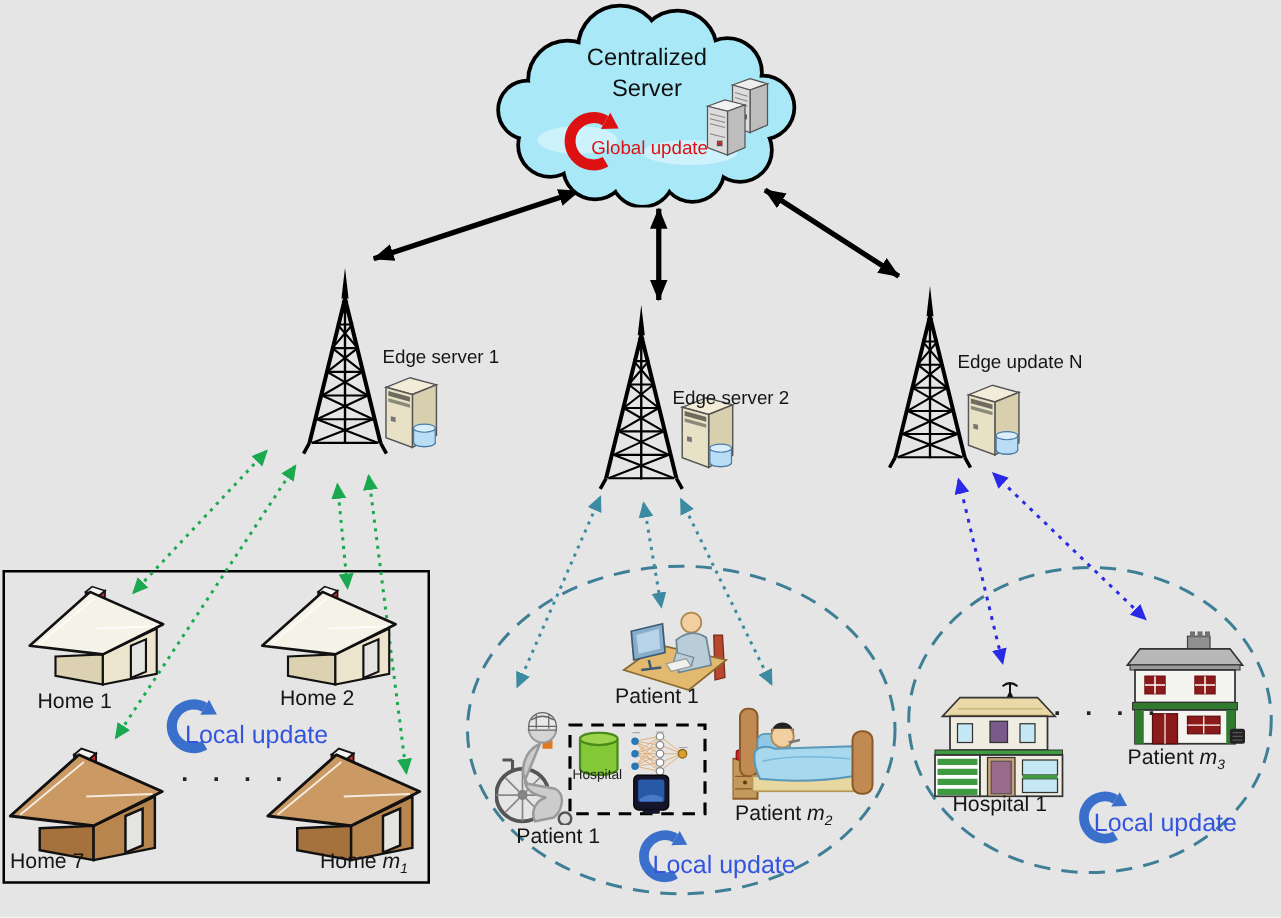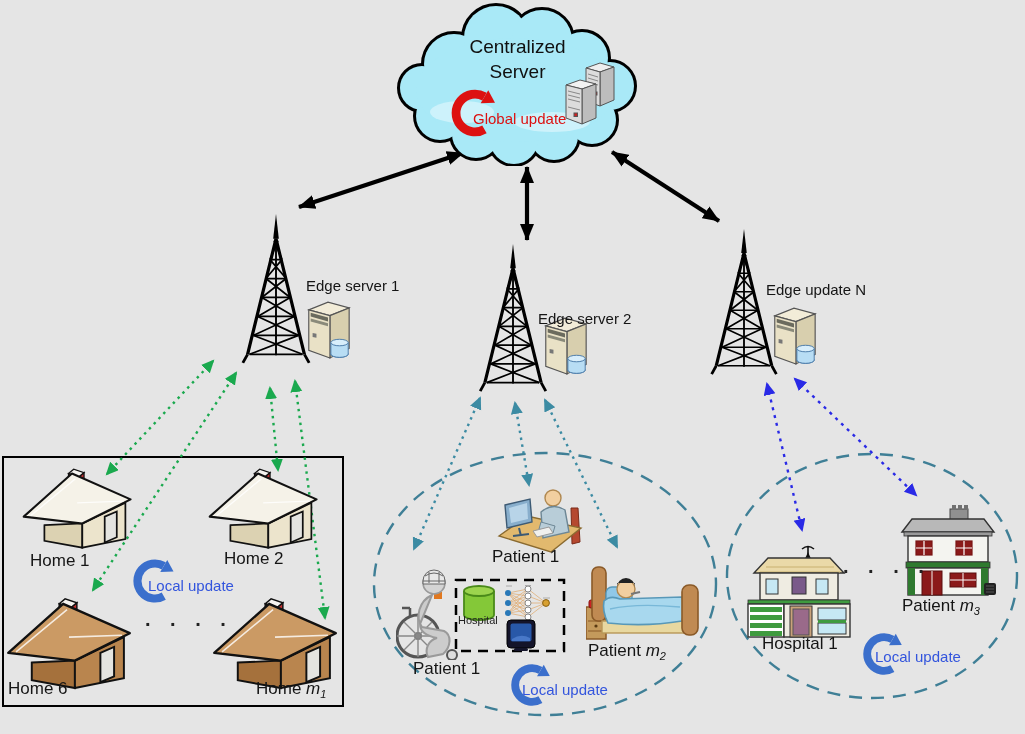--- a/index.html
+++ b/index.html
@@ -3,21 +3,21 @@
 <meta charset="utf-8">
 <style>
   html,body{margin:0;padding:0;background:#fff;}
   #stage{position:relative;width:1025px;height:734px;background:#e5e5e5;overflow:hidden;
          font-family:"Liberation Sans",sans-serif;color:#111;}
   .abs{position:absolute;}
   .lbl{position:absolute;font-size:17px;color:#151515;white-space:nowrap;}
   .lbl sub{font-size:11px;font-style:italic;}
   .lbl i{font-style:italic;}
   .lbl-small{font-size:15px;}
-  .lbl-blue{color:#3355dd;font-size:15px;}
+  .lbl-blue{color:#3355dd;font-size:20px;}
   .lbl-red{color:#dd1111;font-size:15px;}
   .cloud-title{position:absolute;left:400px;top:34px;width:235px;text-align:center;
                font-size:19px;line-height:25px;color:#101010;}
   .dots{position:absolute;font-size:20px;font-weight:bold;letter-spacing:7px;color:#222;}
   .db-lbl{position:absolute;font-size:11px;color:#222;}
   svg{display:block;}
   .house--cream{--roof:#f5f2e8;--wall:#ece4cc;--wallDark:#dcd2b2;}
   .house--brown{--roof:#cb9a64;--wall:#b9854e;--wallDark:#a5713c;}
   .cycle-blue{color:#3b6fcc;}
   .cycle-red{color:#dd1111;}
@@ -333,21 +333,21 @@
       <use href="#sym-house"></use>
     </svg>
   <svg class="abs house--brown" style="left:6px;top:594px" width="128" height="98" viewBox="0 0 130 100">
       <use href="#sym-house"></use>
     </svg>
   <svg class="abs house--brown" style="left:212px;top:594px" width="128" height="98" viewBox="0 0 130 100">
       <use href="#sym-house"></use>
     </svg>
   <div class="lbl" style="left:30px;top:551px">Home 1</div>
   <div class="lbl" style="left:224px;top:549px">Home 2</div>
-  <div class="lbl" style="left:8px;top:679px">Home 6</div>
+  <div class="lbl" style="left:8px;top:679px">Home 7</div>
   <div class="lbl" style="left:256px;top:679px">
     <span>Home </span><i>m</i><sub>1</sub>
   </div>
   <svg class="abs cycle-blue" style="left:130px;top:556px" width="50" height="50" viewBox="0 0 40 40">
       <use href="#sym-cycle"></use>
     </svg>
   <div class="lbl lbl-blue" style="left:148px;top:577px">Local update</div>
   <div class="dots" style="left:145px;top:608px">. . . .</div>
 
   <svg class="abs" style="left:497px;top:486px" width="86" height="70">

